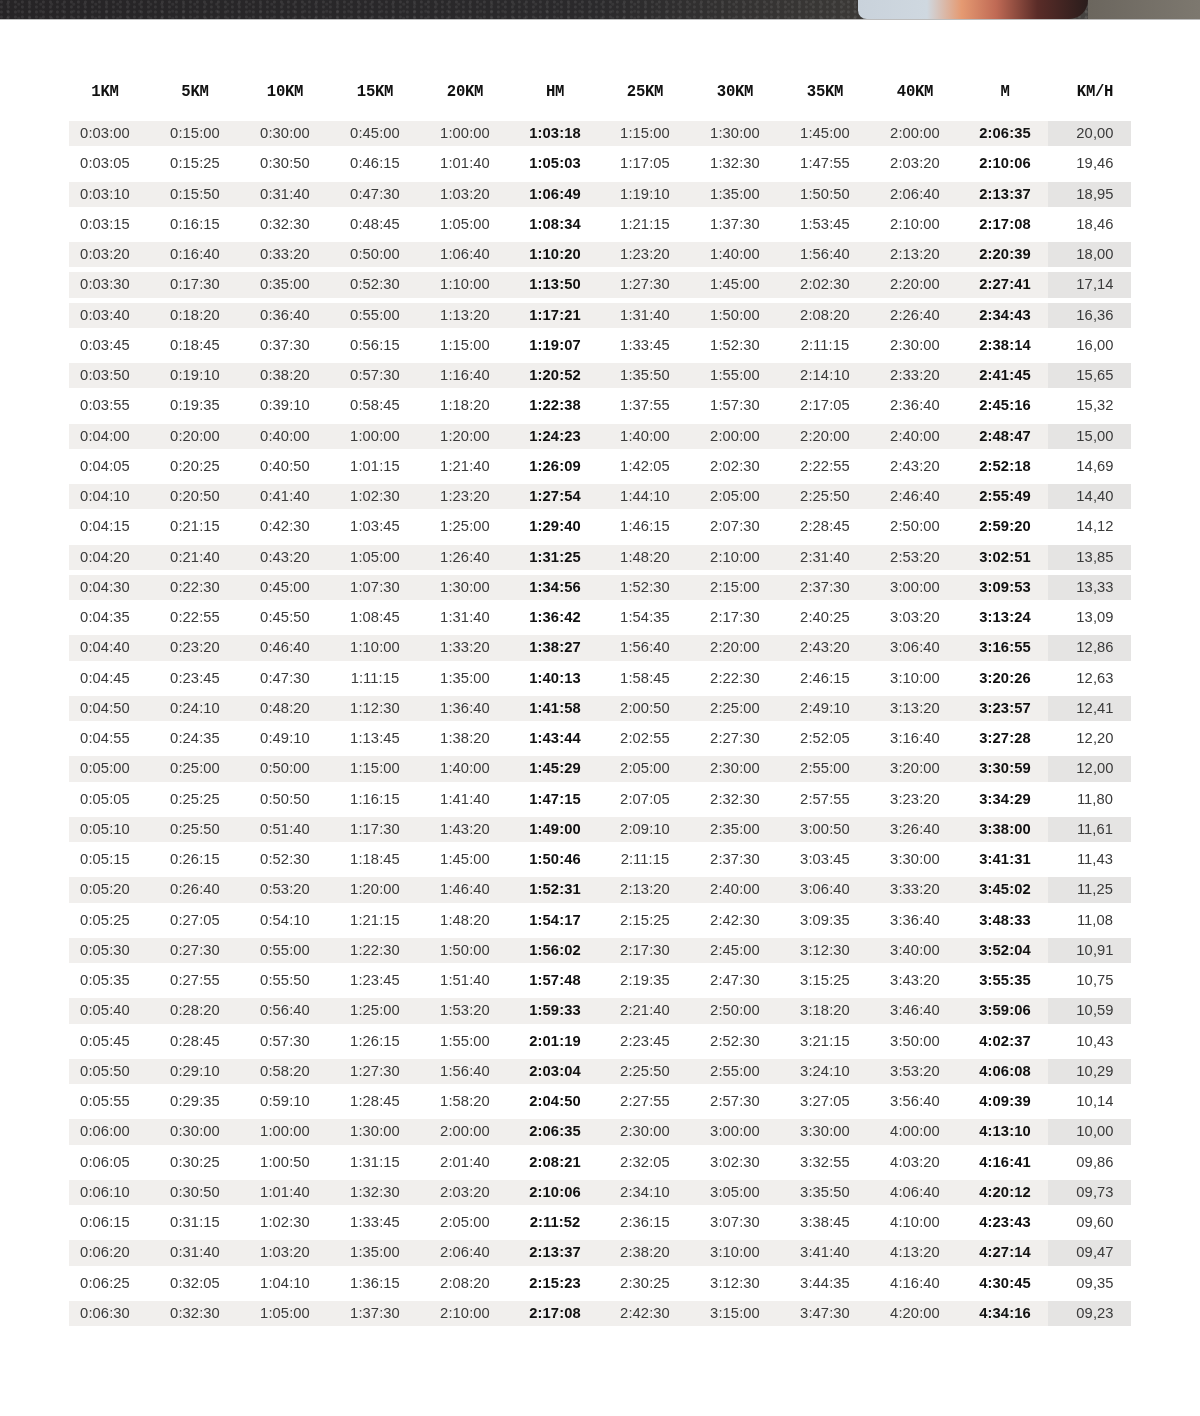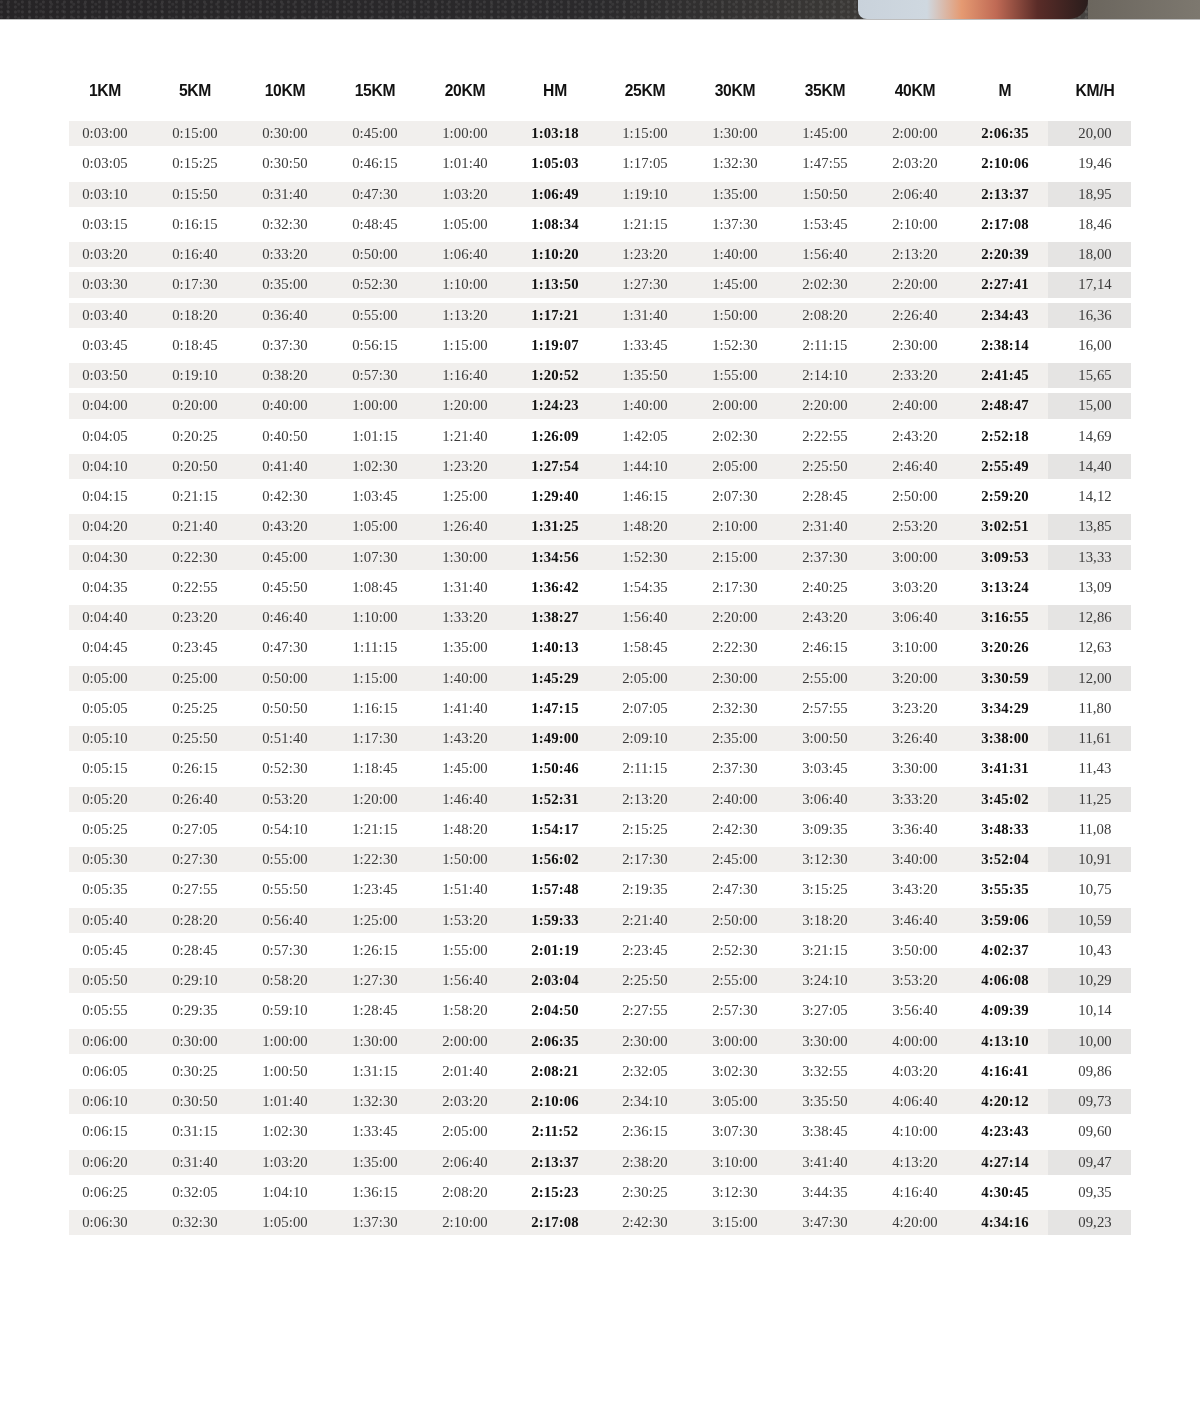--- a/index.html
+++ b/index.html
@@ -20,30 +20,30 @@
     }
     .hero .road-right {
       position: absolute; left: 1088px; top: 0; width: 112px; height: 19px;
       background: linear-gradient(90deg, #6b665e, #7d786f);
     }
     .table {
       position: absolute; left: 60px; top: 74px; width: 1080px;
     }
     .header-row {
       display: grid; grid-template-columns: repeat(12, 90px);
-      height: 34px; align-items: center;
+      height: 34px; align-items: center; font-family: Liberation Mono, monospace;
     }
     .header-row .h {
       text-align: center; font-weight: bold; font-size: 17px; color: #111111;
       letter-spacing: -0.3px; transform: scaleX(0.92);
     }
     .rows { position: absolute; top: 44px; left: 0; width: 1080px; }
     .row {
       display: grid; grid-template-columns: repeat(12, 90px);
-      height: 30.26px; align-items: center; position: relative; font-family: Liberation Serif, serif;
+      height: 30.26px; align-items: center; position: relative;
     }
     .row.shaded::before {
       content: ""; position: absolute; left: 9px; top: 3px; bottom: 2px; width: 1062px;
       background: #f1efed; z-index: 0;
     }
     .row.shaded::after {
       content: ""; position: absolute; left: 988px; top: 3px; bottom: 2px; width: 83px;
       background: #e5e4e3; z-index: 0;
     }
     .cell {
@@ -195,20 +195,34 @@
         <div class="cell">0:57:30</div>
         <div class="cell">1:16:40</div>
         <div class="cell bold">1:20:52</div>
         <div class="cell">1:35:50</div>
         <div class="cell">1:55:00</div>
         <div class="cell">2:14:10</div>
         <div class="cell">2:33:20</div>
         <div class="cell bold">2:41:45</div>
         <div class="cell">15,65</div>
       </div>
+      <div class="row">
+        <div class="cell">0:03:55</div>
+        <div class="cell">0:19:35</div>
+        <div class="cell">0:39:10</div>
+        <div class="cell">0:58:45</div>
+        <div class="cell">1:18:20</div>
+        <div class="cell bold">1:22:38</div>
+        <div class="cell">1:37:55</div>
+        <div class="cell">1:57:30</div>
+        <div class="cell">2:17:05</div>
+        <div class="cell">2:36:40</div>
+        <div class="cell bold">2:45:16</div>
+        <div class="cell">15,32</div>
+      </div>
       <div class="row shaded">
         <div class="cell">0:04:00</div>
         <div class="cell">0:20:00</div>
         <div class="cell">0:40:00</div>
         <div class="cell">1:00:00</div>
         <div class="cell">1:20:00</div>
         <div class="cell bold">1:24:23</div>
         <div class="cell">1:40:00</div>
         <div class="cell">2:00:00</div>
         <div class="cell">2:20:00</div>
@@ -322,20 +336,48 @@
         <div class="cell">1:35:00</div>
         <div class="cell bold">1:40:13</div>
         <div class="cell">1:58:45</div>
         <div class="cell">2:22:30</div>
         <div class="cell">2:46:15</div>
         <div class="cell">3:10:00</div>
         <div class="cell bold">3:20:26</div>
         <div class="cell">12,63</div>
       </div>
       <div class="row shaded">
+        <div class="cell">0:04:50</div>
+        <div class="cell">0:24:10</div>
+        <div class="cell">0:48:20</div>
+        <div class="cell">1:12:30</div>
+        <div class="cell">1:36:40</div>
+        <div class="cell bold">1:41:58</div>
+        <div class="cell">2:00:50</div>
+        <div class="cell">2:25:00</div>
+        <div class="cell">2:49:10</div>
+        <div class="cell">3:13:20</div>
+        <div class="cell bold">3:23:57</div>
+        <div class="cell">12,41</div>
+      </div>
+      <div class="row">
+        <div class="cell">0:04:55</div>
+        <div class="cell">0:24:35</div>
+        <div class="cell">0:49:10</div>
+        <div class="cell">1:13:45</div>
+        <div class="cell">1:38:20</div>
+        <div class="cell bold">1:43:44</div>
+        <div class="cell">2:02:55</div>
+        <div class="cell">2:27:30</div>
+        <div class="cell">2:52:05</div>
+        <div class="cell">3:16:40</div>
+        <div class="cell bold">3:27:28</div>
+        <div class="cell">12,20</div>
+      </div>
+      <div class="row shaded">
         <div class="cell">0:05:00</div>
         <div class="cell">0:25:00</div>
         <div class="cell">0:50:00</div>
         <div class="cell">1:15:00</div>
         <div class="cell">1:40:00</div>
         <div class="cell bold">1:45:29</div>
         <div class="cell">2:05:00</div>
         <div class="cell">2:30:00</div>
         <div class="cell">2:55:00</div>
         <div class="cell">3:20:00</div>

